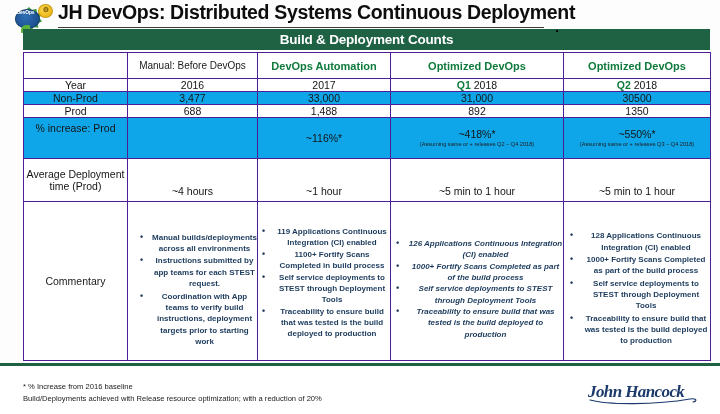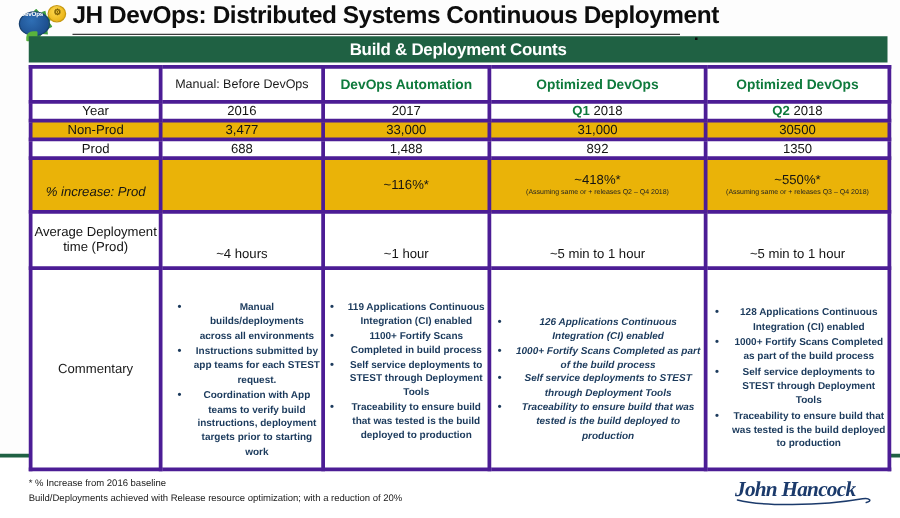--- a/index.html
+++ b/index.html
@@ -126,21 +126,21 @@
   
   .table {
     position: absolute;
     left: 23px; top: 52px;
     width: 687px;
     border-collapse: collapse;
     table-layout: fixed;
     font-size: 9.5px;
   }
   .table td {
-    border: 3px solid #4c1d95;
+    border: 1px solid #4c1d95;
     padding: 0;
     vertical-align: middle;
     background: #ffffff;
     text-align: center;
   }
   col.c0 { width: 104px; }
   col.c1 { width: 130px; }
   col.c2 { width: 133px; }
   col.c3 { width: 173px; }
   col.c4 { width: 147px; }
@@ -162,21 +162,21 @@
     color: #141414;
   }
   .val {
     text-align: center;
     font-size: 10.5px;
     color: #141414;
     padding: 3px 2px;
   }
   .val .q { color: #0e7a3c; font-weight: bold; }
 
-  tr.shade td { background: #eab308; }
+  tr.shade td { background: #0ea5e9; }
   tr.plain td { background: #ffffff; }
 
   .pct-main { font-size: 10.5px; }
   .pct-note {
     font-size: 5.6px;
     line-height: 1.25;
     display: block;
     margin-top: 1px;
     color: #222;
   }
@@ -307,21 +307,21 @@
 
       <tr class="plain">
         <td class="rowlabel">Prod</td>
         <td class="val">688</td>
         <td class="val">1,488</td>
         <td class="val">892</td>
         <td class="val">1350</td>
       </tr>
 
       <tr class="shade">
-        <td class="rowlabel" style="vertical-align:top;padding-top:20px;font-style:italic;">% increase: Prod</td>
+        <td class="rowlabel" style="vertical-align:top;padding-top:4px;">% increase: Prod</td>
         <td class="val pct-cell"></td>
         <td class="val pct-cell pct-cell-bot">
           <span class="pct-main">~116%*</span>
         </td>
         <td class="val pct-cell" style="vertical-align:middle;">
           <span class="pct-main">~418%*</span>
           <span class="pct-note">(Assuming same or + releases Q2 – Q4 2018)</span>
         </td>
         <td class="val pct-cell" style="vertical-align:middle;">
           <span class="pct-main">~550%*</span>

